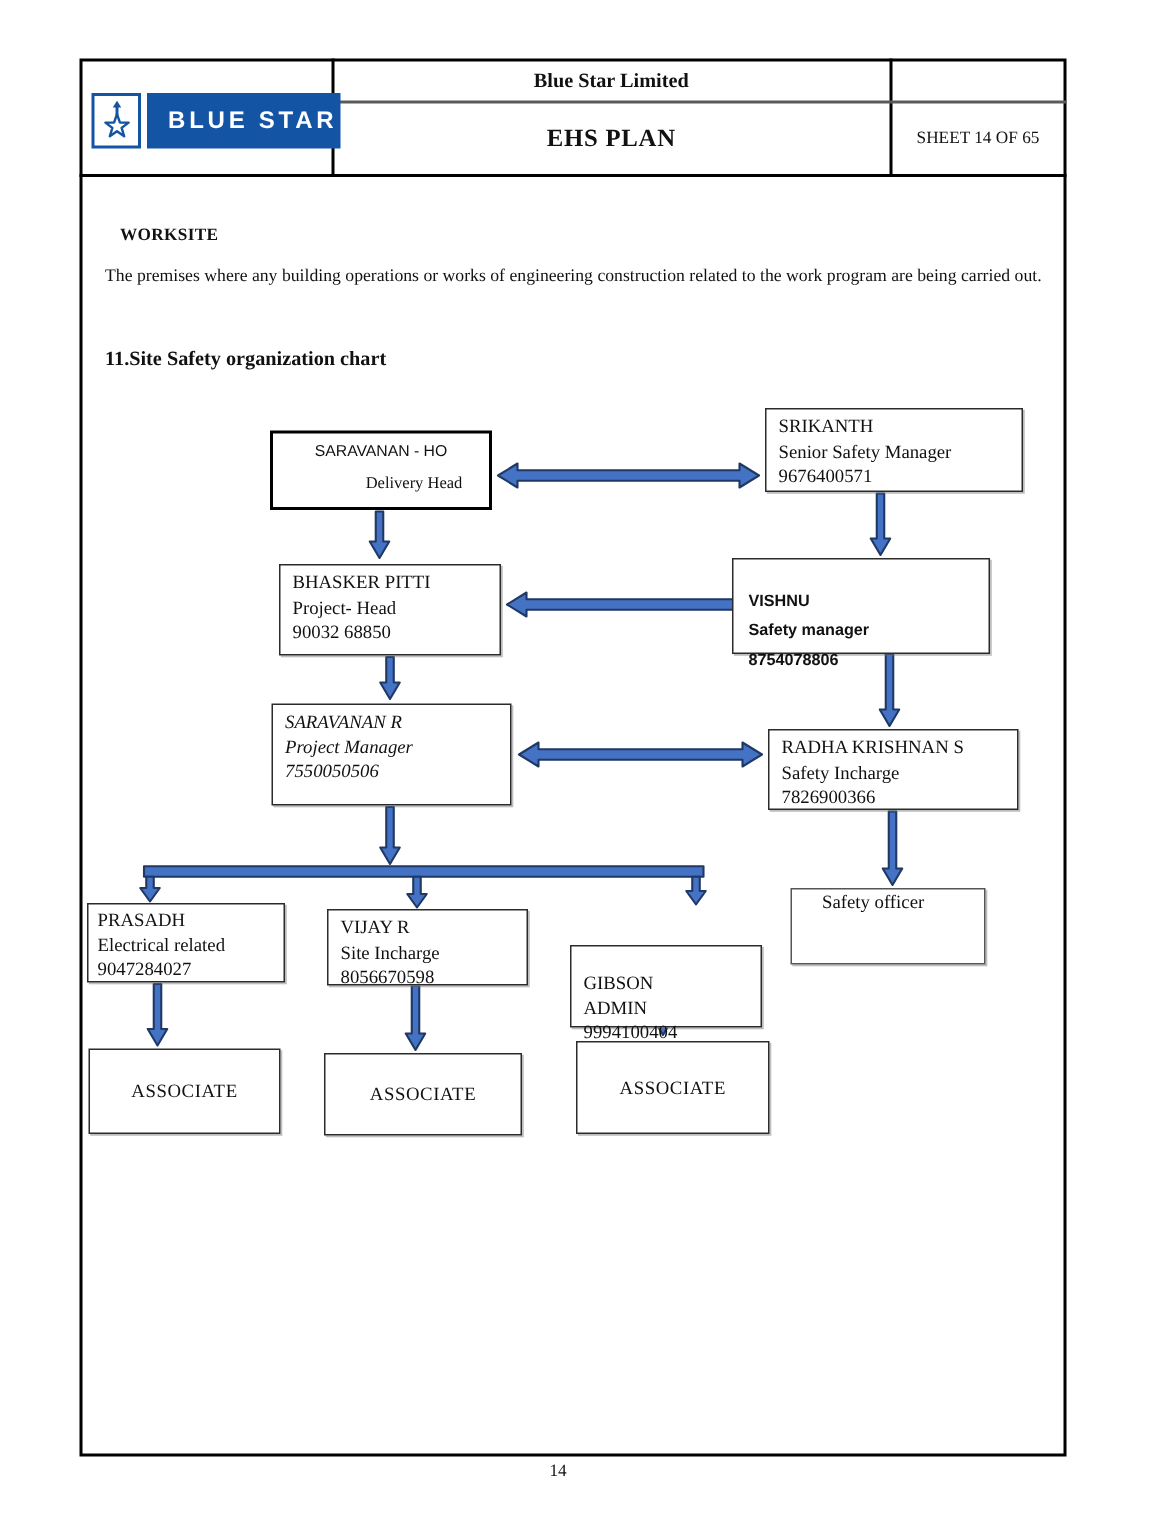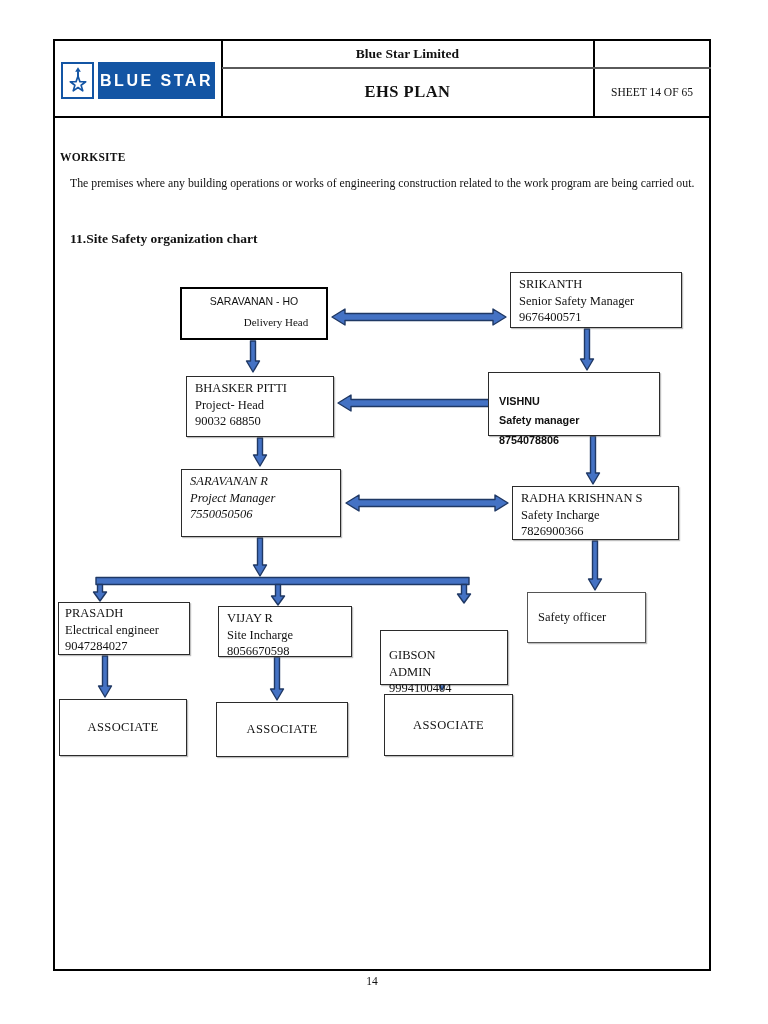--- a/index.html
+++ b/index.html
@@ -18,43 +18,43 @@
   .hcell{position:absolute;display:flex;align-items:center;justify-content:center;text-align:center;}
   #cell-company{left:222px;top:39px;width:371px;height:29px;font-weight:bold;font-size:13.5px;}
   #cell-ehs{left:222px;top:68px;width:371px;height:48px;font-weight:bold;font-size:16.5px;letter-spacing:.5px;}
   #cell-sheet{left:593px;top:68px;width:118px;height:48px;font-size:11.5px;}
   
   #logo{position:absolute;left:61px;top:62px;display:flex;}
   #logo-star{width:33px;height:37px;border:2.6px solid var(--logo-blue);box-sizing:border-box;
              background:#fff;display:flex;align-items:center;justify-content:center;}
   #logo-word{width:117px;height:37px;margin-left:4px;background:var(--logo-blue);color:#fff;
              display:flex;align-items:center;justify-content:center;
-             font-family:"Liberation Sans",sans-serif;font-weight:bold;font-size:16px;letter-spacing:2.5px;}
+             font-family:"Liberation Sans",sans-serif;font-weight:bold;font-size:16px;letter-spacing:2.5px;padding-left:12px;}
   
-  #worksite-h{position:absolute;left:60px;top:151px;font-weight:bold;font-size:11.5px;letter-spacing:.2px;}
+  #worksite-h{position:absolute;left:80px;top:151px;font-weight:bold;font-size:11.5px;letter-spacing:.2px;}
   #worksite-p{position:absolute;left:70px;top:175px;width:645px;font-size:11.8px;line-height:1.45;}
   #section-h{position:absolute;left:70px;top:231px;font-weight:bold;font-size:13.5px;}
   
   .node{position:absolute;background:#fff;border:1.4px solid #2b2b2b;box-sizing:border-box;z-index:2;
         box-shadow:1.2px 1.2px 0 rgba(110,110,110,.45);}
   .node .nl{font-size:12.5px;line-height:1.32;}
   .pad{padding:3px 8px;}
   #b1{left:180px;top:287px;width:148px;height:53px;border:2.6px solid #000;text-align:center;box-shadow:none;}
   #b1 .l1{font-family:"Liberation Sans",sans-serif;font-size:10.5px;margin-top:6px;}
   #b1 .l2{font-size:11px;margin-top:9px;padding-left:44px;}
   #b2{left:510px;top:272px;width:172px;height:56px;}
   #b3{left:186px;top:376px;width:148px;height:61px;}
   #b4{left:488px;top:372px;width:172px;height:64px;padding:22px 10px;}
   #b4 .nl{font-family:"Liberation Sans",sans-serif;font-weight:bold;font-size:10.8px;margin-bottom:6.5px;line-height:1.2;}
   #b5{left:181px;top:469px;width:160px;height:68px;font-style:italic;}
   #b6{left:512px;top:486px;width:167px;height:54px;}
   #b7{left:58px;top:602px;width:132px;height:53px;padding:2px 6px;}
   #b8{left:218px;top:606px;width:134px;height:51px;}
   #b9{left:380px;top:603px;width:128px;height:55px;padding:16px 8px;margin-top:27px;}
-  #b10{left:527px;top:592px;width:119px;height:51px;display:flex;align-items:center;padding-left:10px;border-color:#555;}
+  #b10{left:527px;top:592px;width:130px;height:51px;display:flex;padding-left:20px;border-color:#555;}
   .assoc{display:flex;align-items:center;justify-content:center;letter-spacing:.4px;font-size:12.5px;}
   #b11{left:59px;top:699px;width:128px;height:57px;}
   #b12{left:216px;top:702px;width:132px;height:55px;}
   #b13{left:384px;top:694px;width:129px;height:62px;}
   
   #arrows{position:absolute;left:0;top:0;z-index:1;}
   .arrow{fill:var(--arrow-fill);stroke:var(--arrow-stroke);stroke-width:1.4;stroke-linejoin:round;}
   
   #pageno{position:absolute;left:0;top:975px;width:744px;text-align:center;font-size:11.5px;}
 </style>
@@ -142,21 +142,21 @@
   </div>
 
   <div class="node pad" id="b6">
     <div class="nl">RADHA KRISHNAN S</div>
     <div class="nl">Safety Incharge</div>
     <div class="nl">7826900366</div>
   </div>
 
   <div class="node" id="b7">
     <div class="nl">PRASADH</div>
-    <div class="nl">Electrical engineer</div>
+    <div class="nl">Electrical related</div>
     <div class="nl">9047284027</div>
   </div>
 
   <div class="node pad" id="b8">
     <div class="nl">VIJAY R</div>
     <div class="nl">Site Incharge</div>
     <div class="nl">8056670598</div>
   </div>
 
   <div class="node" id="b9">

